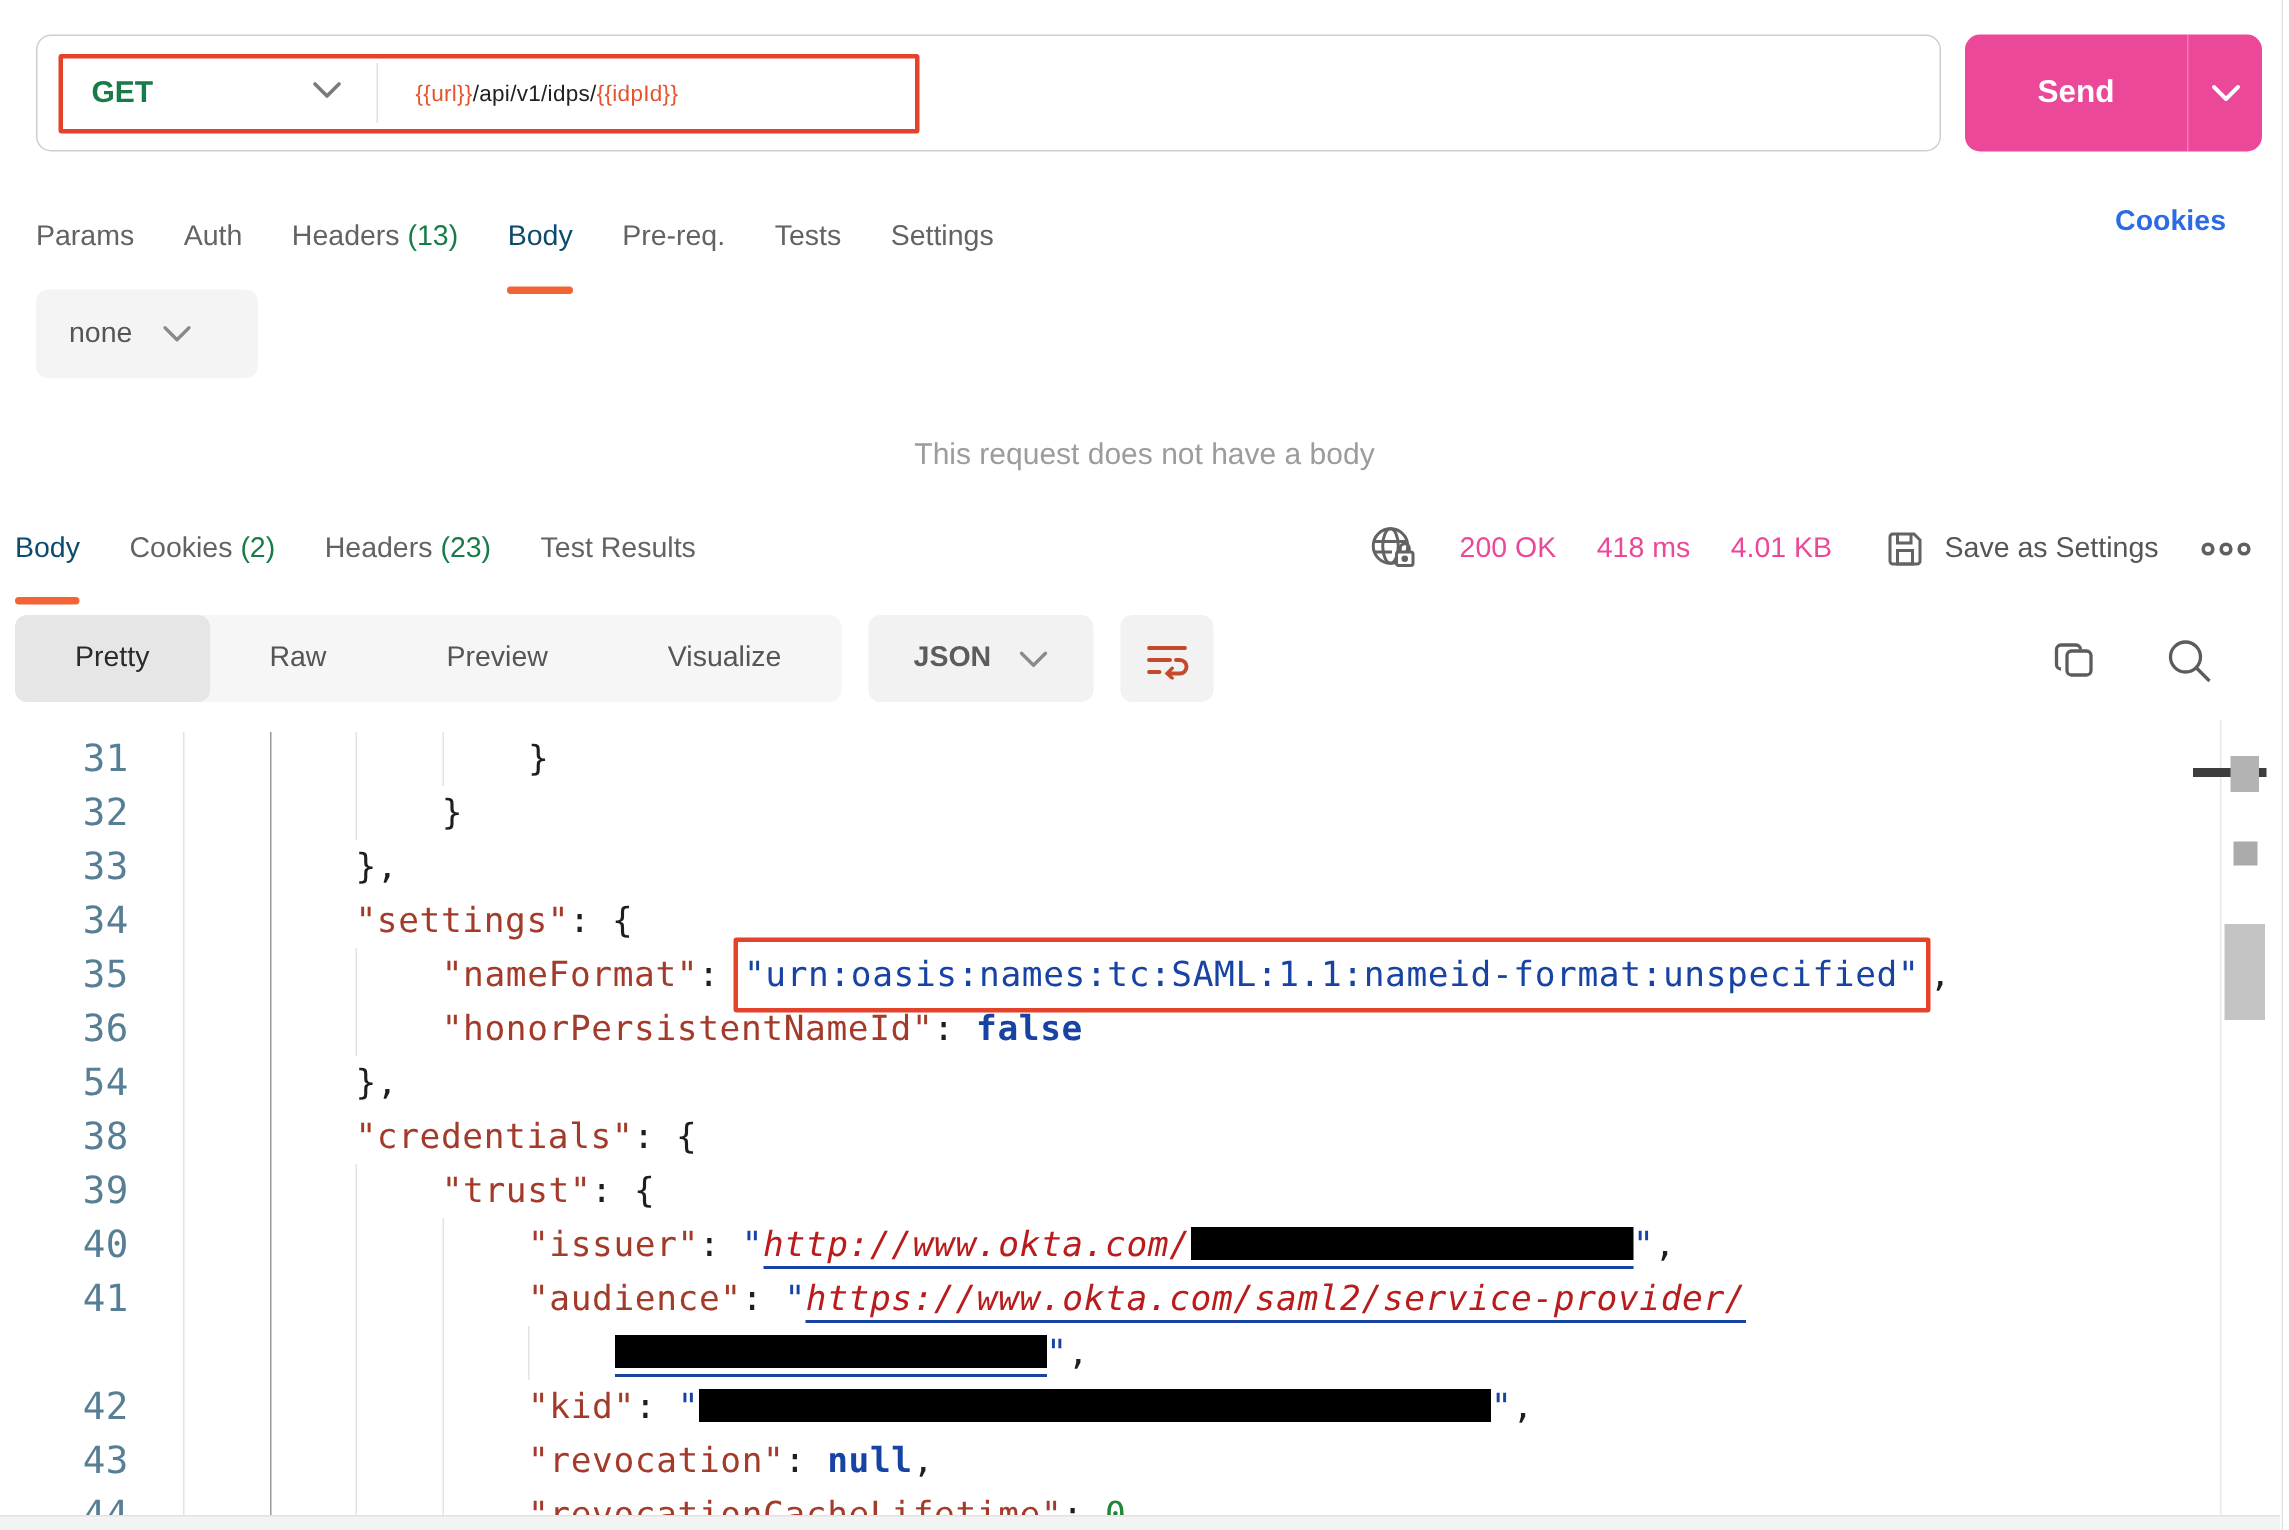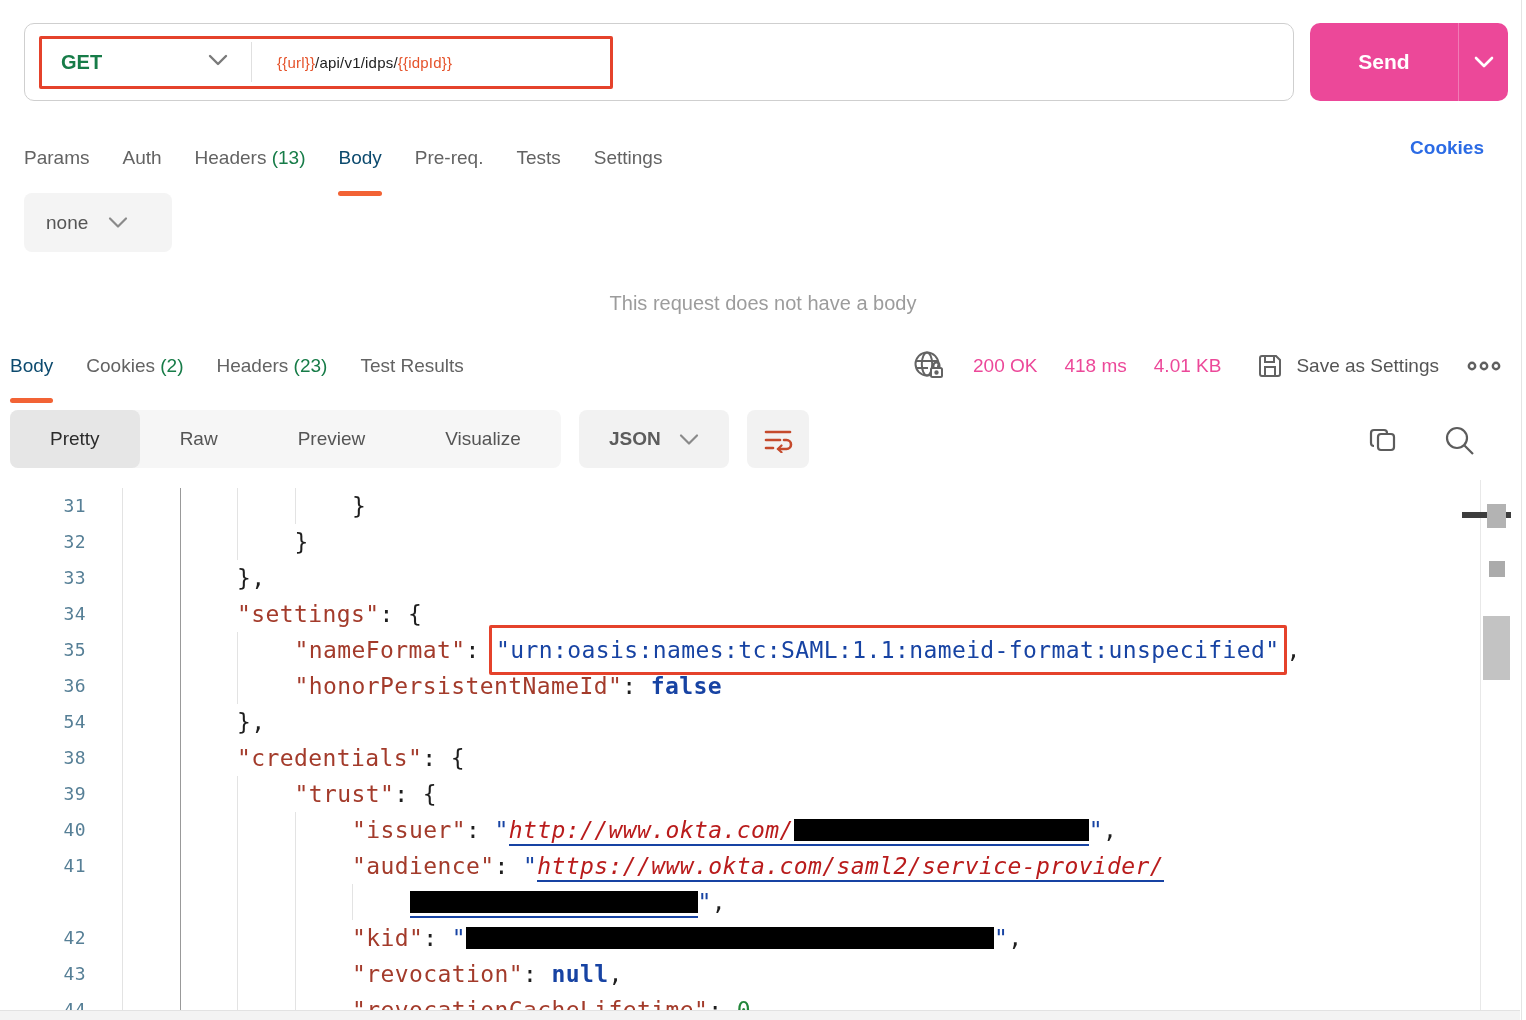--- a/index.html
+++ b/index.html
@@ -68,21 +68,21 @@
                  font-size:19px; color:#5c5c5c; font-weight:bold; }
   .wrap-btn { margin-left:18px; width:62px; background:#f2f2f2; border-radius:8px;
               display:flex; align-items:center; justify-content:center; }
   .copy-btn { position:absolute; right:126px; top:424px; }
   .search-btn { position:absolute; right:49px; top:424px; }
 
   
   .code-wrap { position:absolute; left:0; top:480px; width:1480px; height:530px; overflow:hidden;
                font-family:"DejaVu Sans Mono", monospace; font-size:23px; letter-spacing:.4px; }
   .code-line { display:flex; height:36px; line-height:36px; white-space:pre; }
-  .line-num { width:100px; text-align:right; padding-right:14px; color:#567f96; font-size:18px;
+  .line-num { width:100px; text-align:right; padding-right:14px; color:#567f96; font-size:25px;
               flex:none; }
   .line-content { position:relative; flex:1; }
   .guide { position:absolute; top:0; bottom:0; width:1px; background:#e3e3e3; }
   .guide.g1 { background:#999; }
   .line-text { display:block; }
   .tok-p { color:#1e1e1e; }
   .tok-k { color:#a33b2b; }
   .tok-s { color:#1743a3; }
   .tok-l { color:#b91c1c; border-bottom:2px solid #1743a3; padding-bottom:1px;font-style:italic; }
   .tok-b { color:#1743a3; font-weight:bold; }

